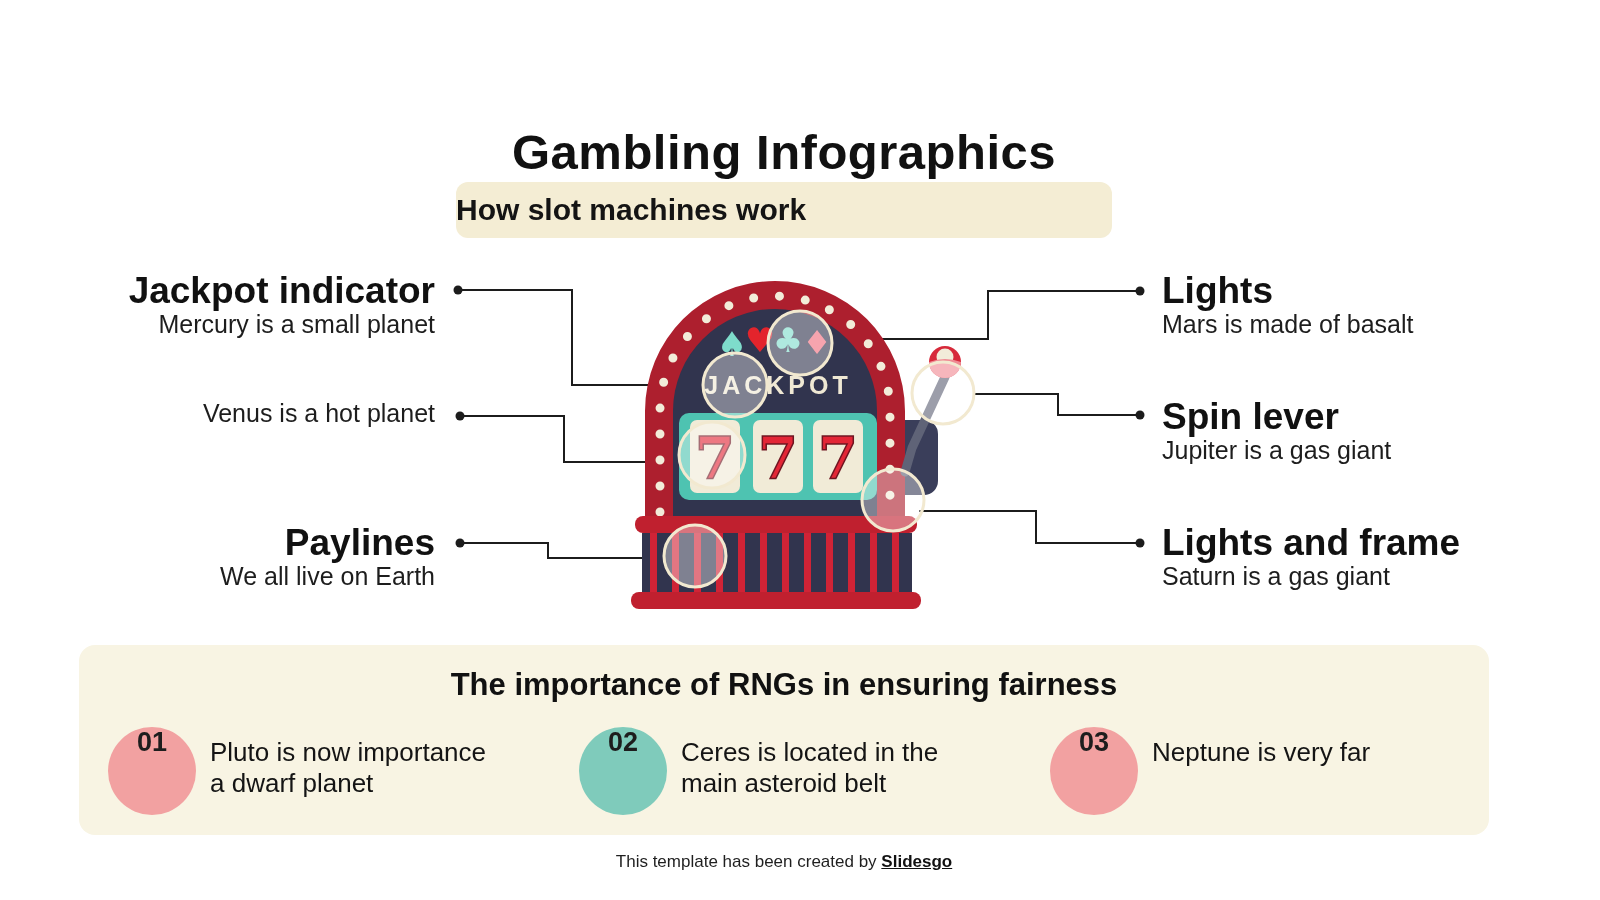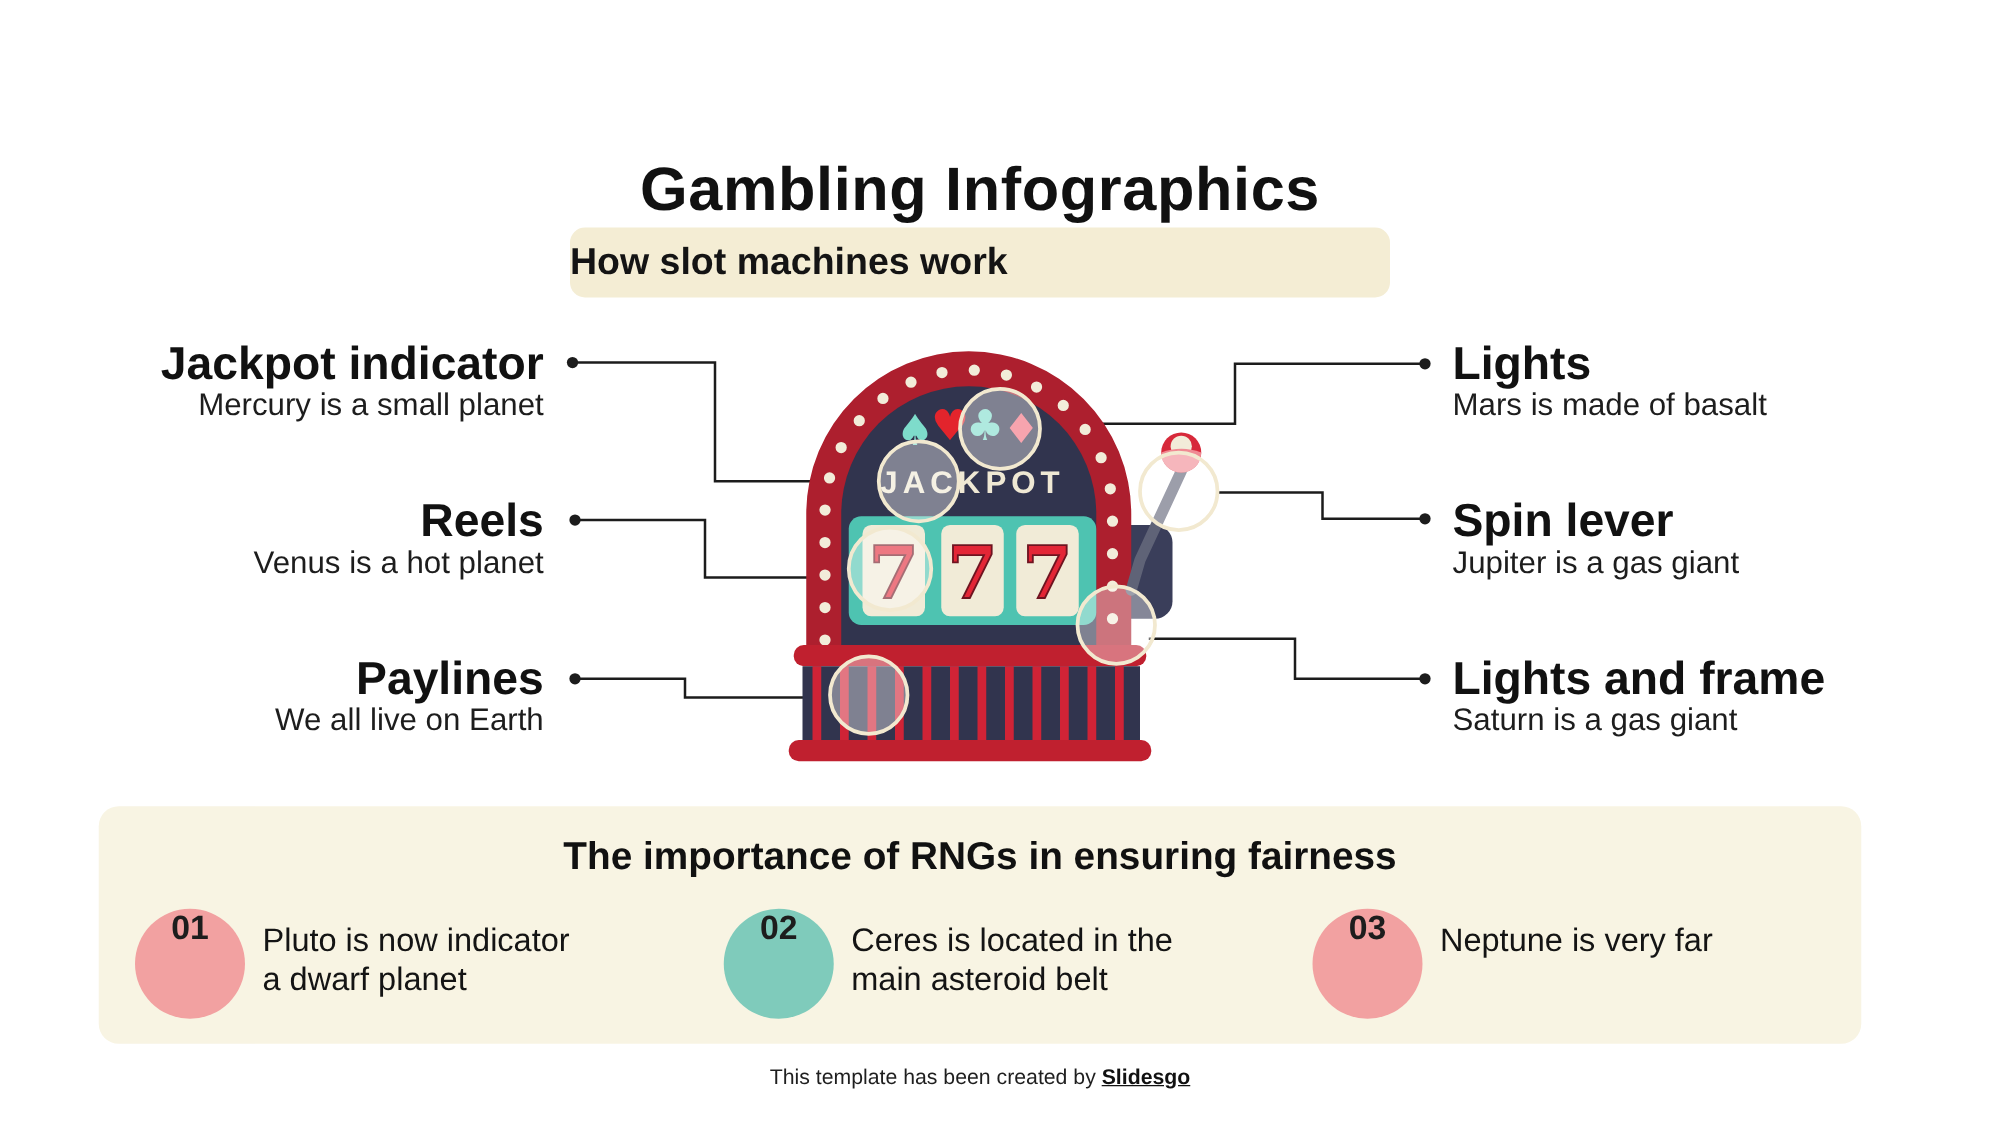--- a/index.html
+++ b/index.html
@@ -57,21 +57,20 @@
 
 <div class="abs subtitle-banner">
   <span>How slot machines work</span>
 </div>
 
 <div class="callout side-left co-1">
   <div class="label">Jackpot indicator</div>
   <div class="desc">Mercury is a small planet</div>
 </div>
 <div class="callout side-left co-2">
-  <div class="label">Reels</div>
   <div class="desc">Venus is a hot planet</div>
 </div>
 <div class="callout side-left co-3">
   <div class="label">Paylines</div>
   <div class="desc">We all live on Earth</div>
 </div>
 
 <div class="callout side-right co-1">
   <div class="label">Lights</div>
   <div class="desc">Mars is made of basalt</div>
@@ -167,21 +166,21 @@
   </g>
 </svg>
 
 <div class="abs rng-panel"></div>
 <div class="abs rng-heading">The importance of RNGs in ensuring fairness</div>
 
 <div class="badge badge-pink b-1">
   <span>01</span>
 </div>
 <div class="rng-text t-1">
-  <div>Pluto is now indicator</div>
+  <div>Pluto is now importance</div>
   <div>a dwarf planet</div>
 </div>
 
 <div class="badge badge-teal b-2">
   <span>02</span>
 </div>
 <div class="rng-text t-2">
   <div>Ceres is located in the</div>
   <div>main asteroid belt</div>
 </div>

